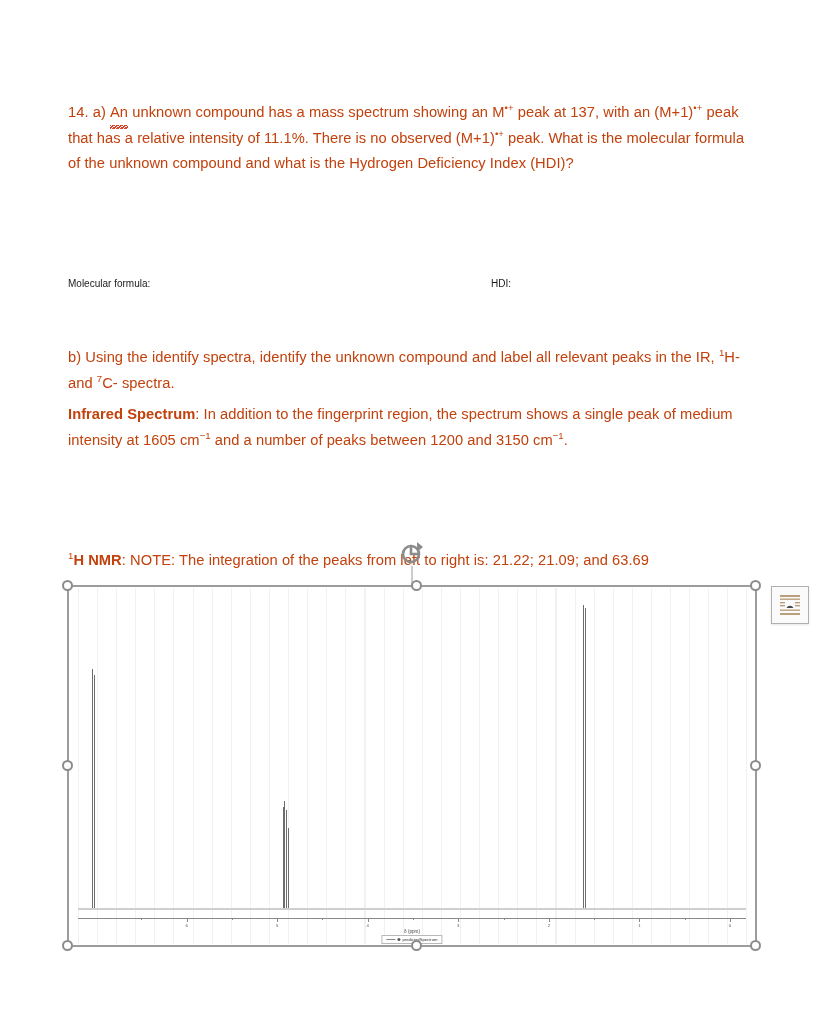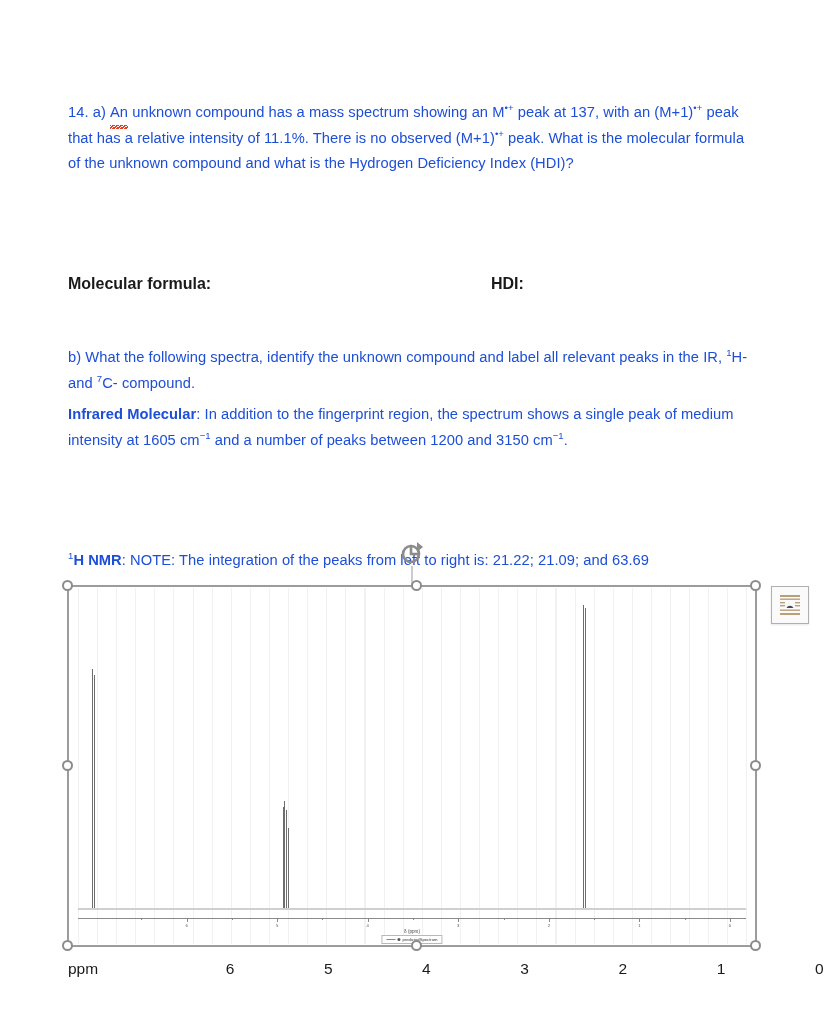--- a/index.html
+++ b/index.html
@@ -6,25 +6,25 @@
   body{
     width:833px;height:1024px;background:#ffffff;
     font-family:"Liberation Sans","DejaVu Sans",sans-serif;
     color:#1a1a1a;position:relative;overflow:hidden;
   }
   .page{position:absolute;inset:0;background:#fff;}
 
   
   .doc-text{
     position:absolute;left:68px;width:682px;
-    font-size:14.7px;line-height:25.5px;color:#1d4ed8;
+    font-size:14.7px;line-height:25.5px;color:#c2410c;
     letter-spacing:.05px;
   }
   .q14{top:100px;}
-  .mf-row{top:271px;left:68px;position:absolute;width:682px;font-size:16px;line-height:25.5px;font-weight:bold;}
+  .mf-row{top:271px;left:68px;position:absolute;width:682px;font-size:10px;line-height:25.5px;}
   .mf-row .hdi{position:absolute;left:423px;top:0;}
   .partb{top:345px;}
   .ir{top:402px;}
   .nmr-line{top:548px;}
   b{font-weight:bold;}
   sup{font-size:9.6px;vertical-align:super;line-height:0;}
 
   
   .sq{position:relative;display:inline-block;}
   .sq::after{
@@ -123,25 +123,25 @@
   <div class="doc-text q14">
     <span>14. a) </span><span class="sq">An</span><span> unknown compound has a mass spectrum showing an M</span><sup>•+</sup><span> peak at 137, with an (M+1)</span><sup>•+</sup><span> peak that has a relative intensity of 11.1%. There is no observed (M+1)</span><span class="sq"></span><sup>•+</sup><span> peak. What is the molecular formula of the unknown compound and what is the Hydrogen Deficiency Index (HDI)?</span>
   </div>
 
   <div class="mf-row">
     <span>Molecular formula:</span>
     <span class="hdi">HDI:</span>
   </div>
 
   <div class="doc-text partb">
-    <span>b) What the following spectra, identify the unknown compound and label all relevant peaks in the IR, </span><sup>1</sup><span>H- and </span><sup>7</sup><span>C- compound.</span>
+    <span>b) Using the identify spectra, identify the unknown compound and label all relevant peaks in the IR, </span><sup>1</sup><span>H- and </span><sup>7</sup><span>C- spectra.</span>
   </div>
 
   <div class="doc-text ir">
-    <b>Infrared Molecular</b><span>: In addition to the fingerprint region, the spectrum shows a single peak of medium intensity at 1605 cm</span><sup>−1</sup><span> and a number of peaks between 1200 and 3150 cm</span><sup>−1</sup><span>.</span>
+    <b>Infrared Spectrum</b><span>: In addition to the fingerprint region, the spectrum shows a single peak of medium intensity at 1605 cm</span><sup>−1</sup><span> and a number of peaks between 1200 and 3150 cm</span><sup>−1</sup><span>.</span>
   </div>
 
   <div class="doc-text nmr-line">
     <sup>1</sup><b>H NMR</b><span>: NOTE: The integration of the peaks from left to right is: 21.22; 21.09; and 63.69</span>
   </div>
 
   <div id="chart-object">
 
     <div class="rot-stem"></div>
     <svg class="rotate" viewBox="0 0 26 26">
@@ -219,24 +219,14 @@
         <rect x="17" y="9" width="5" height="1.4" fill="#b9a07a"></rect>
         <rect x="2" y="12" width="5" height="1.4" fill="#b9a07a"></rect>
         <rect x="17" y="12" width="5" height="1.4" fill="#b9a07a"></rect>
         <path d="M8.5 15 A3.8 3.8 0 0 1 15.5 15 Z" fill="#4a4a4a"></path>
         <rect x="2" y="16.5" width="20" height="1.4" fill="#b9a07a"></rect>
         <rect x="2" y="20" width="20" height="2" fill="#b9a07a"></rect>
       </svg>
     </div>
   </div>
 
-  <div id="ppm-scale">
-    <span class="ppm-word">ppm</span>
-  <span style="left: 162px;">6</span>
-      <span style="left: 260.2px;">5</span>
-      <span style="left: 358.4px;">4</span>
-      <span style="left: 456.6px;">3</span>
-      <span style="left: 554.8px;">2</span>
-      <span style="left: 653px;">1</span>
-      <span style="left: 751.2px;">0</span>
-    </div>
 
 </div>
 
 </body></html>

